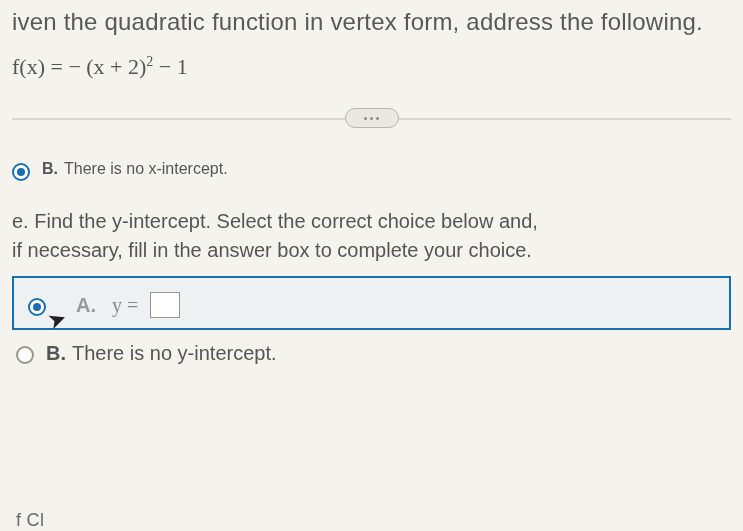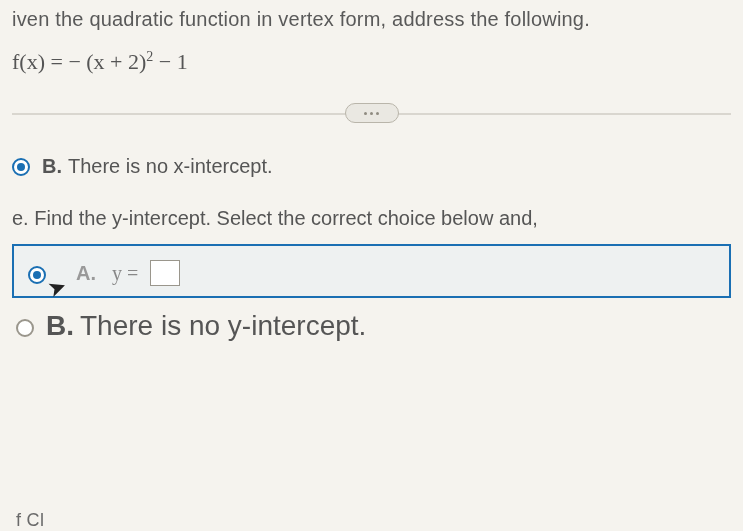--- a/index.html
+++ b/index.html
@@ -7,21 +7,21 @@
       width: 743px;
       height: 531px;
       background: #f5f3ee;
       font-family: Arial, sans-serif;
       color: #4a4a4a;
       padding: 8px 12px;
       overflow: hidden;
       position: relative;
     }
     .instruction {
-      font-size: 20px;
+      font-size: 24px;
       color: #595959;
       margin-bottom: 18px;
       letter-spacing: 0.2px;
     }
     .equation {
       font-size: 22px;
       color: #555;
       margin-bottom: 24px;
       font-family: 'Times New Roman', serif;
     }
@@ -55,21 +55,21 @@
     }
     .divider-pill .dot {
       width: 3px; height: 3px;
       background: #8f8b80;
       border-radius: 50%;
     }
     .option-row {
       display: flex;
       align-items: flex-start;
       gap: 12px;
-      font-size: 20px;
+      font-size: 16px;
       color: #555;
       margin-bottom: 26px;
     }
     .radio {
       width: 18px; height: 18px;
       border: 2px solid #1a6fb3;
       border-radius: 50%;
       display: flex;
       align-items: center;
       justify-content: center;
@@ -123,21 +123,21 @@
     .hint {
       font-size: 18px;
       color: #888;
       margin-left: 62px;
       margin-top: 6px;
     }
     .bottom-opt {
       display: flex;
       align-items: center;
       gap: 12px;
-      font-size: 28px;
+      font-size: 20px;
       color: #555;
       padding-left: 4px;
     }
     .footer-text {
       position: absolute;
       bottom: 0px;
       left: 16px;
       font-size: 18px;
       color: #6a6a6a;
       letter-spacing: 0.3px;
@@ -166,20 +166,21 @@
       <div class="radio-dot"></div>
     </div>
   <div>
     <span class="opt-letter">B.</span><span>There is no x-intercept.</span>
   </div>
 </div>
 
 <div class="sub-instr">
   <span>e.</span>
   <span>Find the y-intercept. Select the correct choice below and,</span><br>
+  <span>if necessary, fill in the answer box to complete your choice.</span>
 </div>
 
 <div class="answer-block">
   <div class="row1">
     <div class="radio-container">
       <div class="radio selected">
           <div class="radio-dot"></div>
         </div>
       <span class="cursor-icon">➤</span>
     </div>

